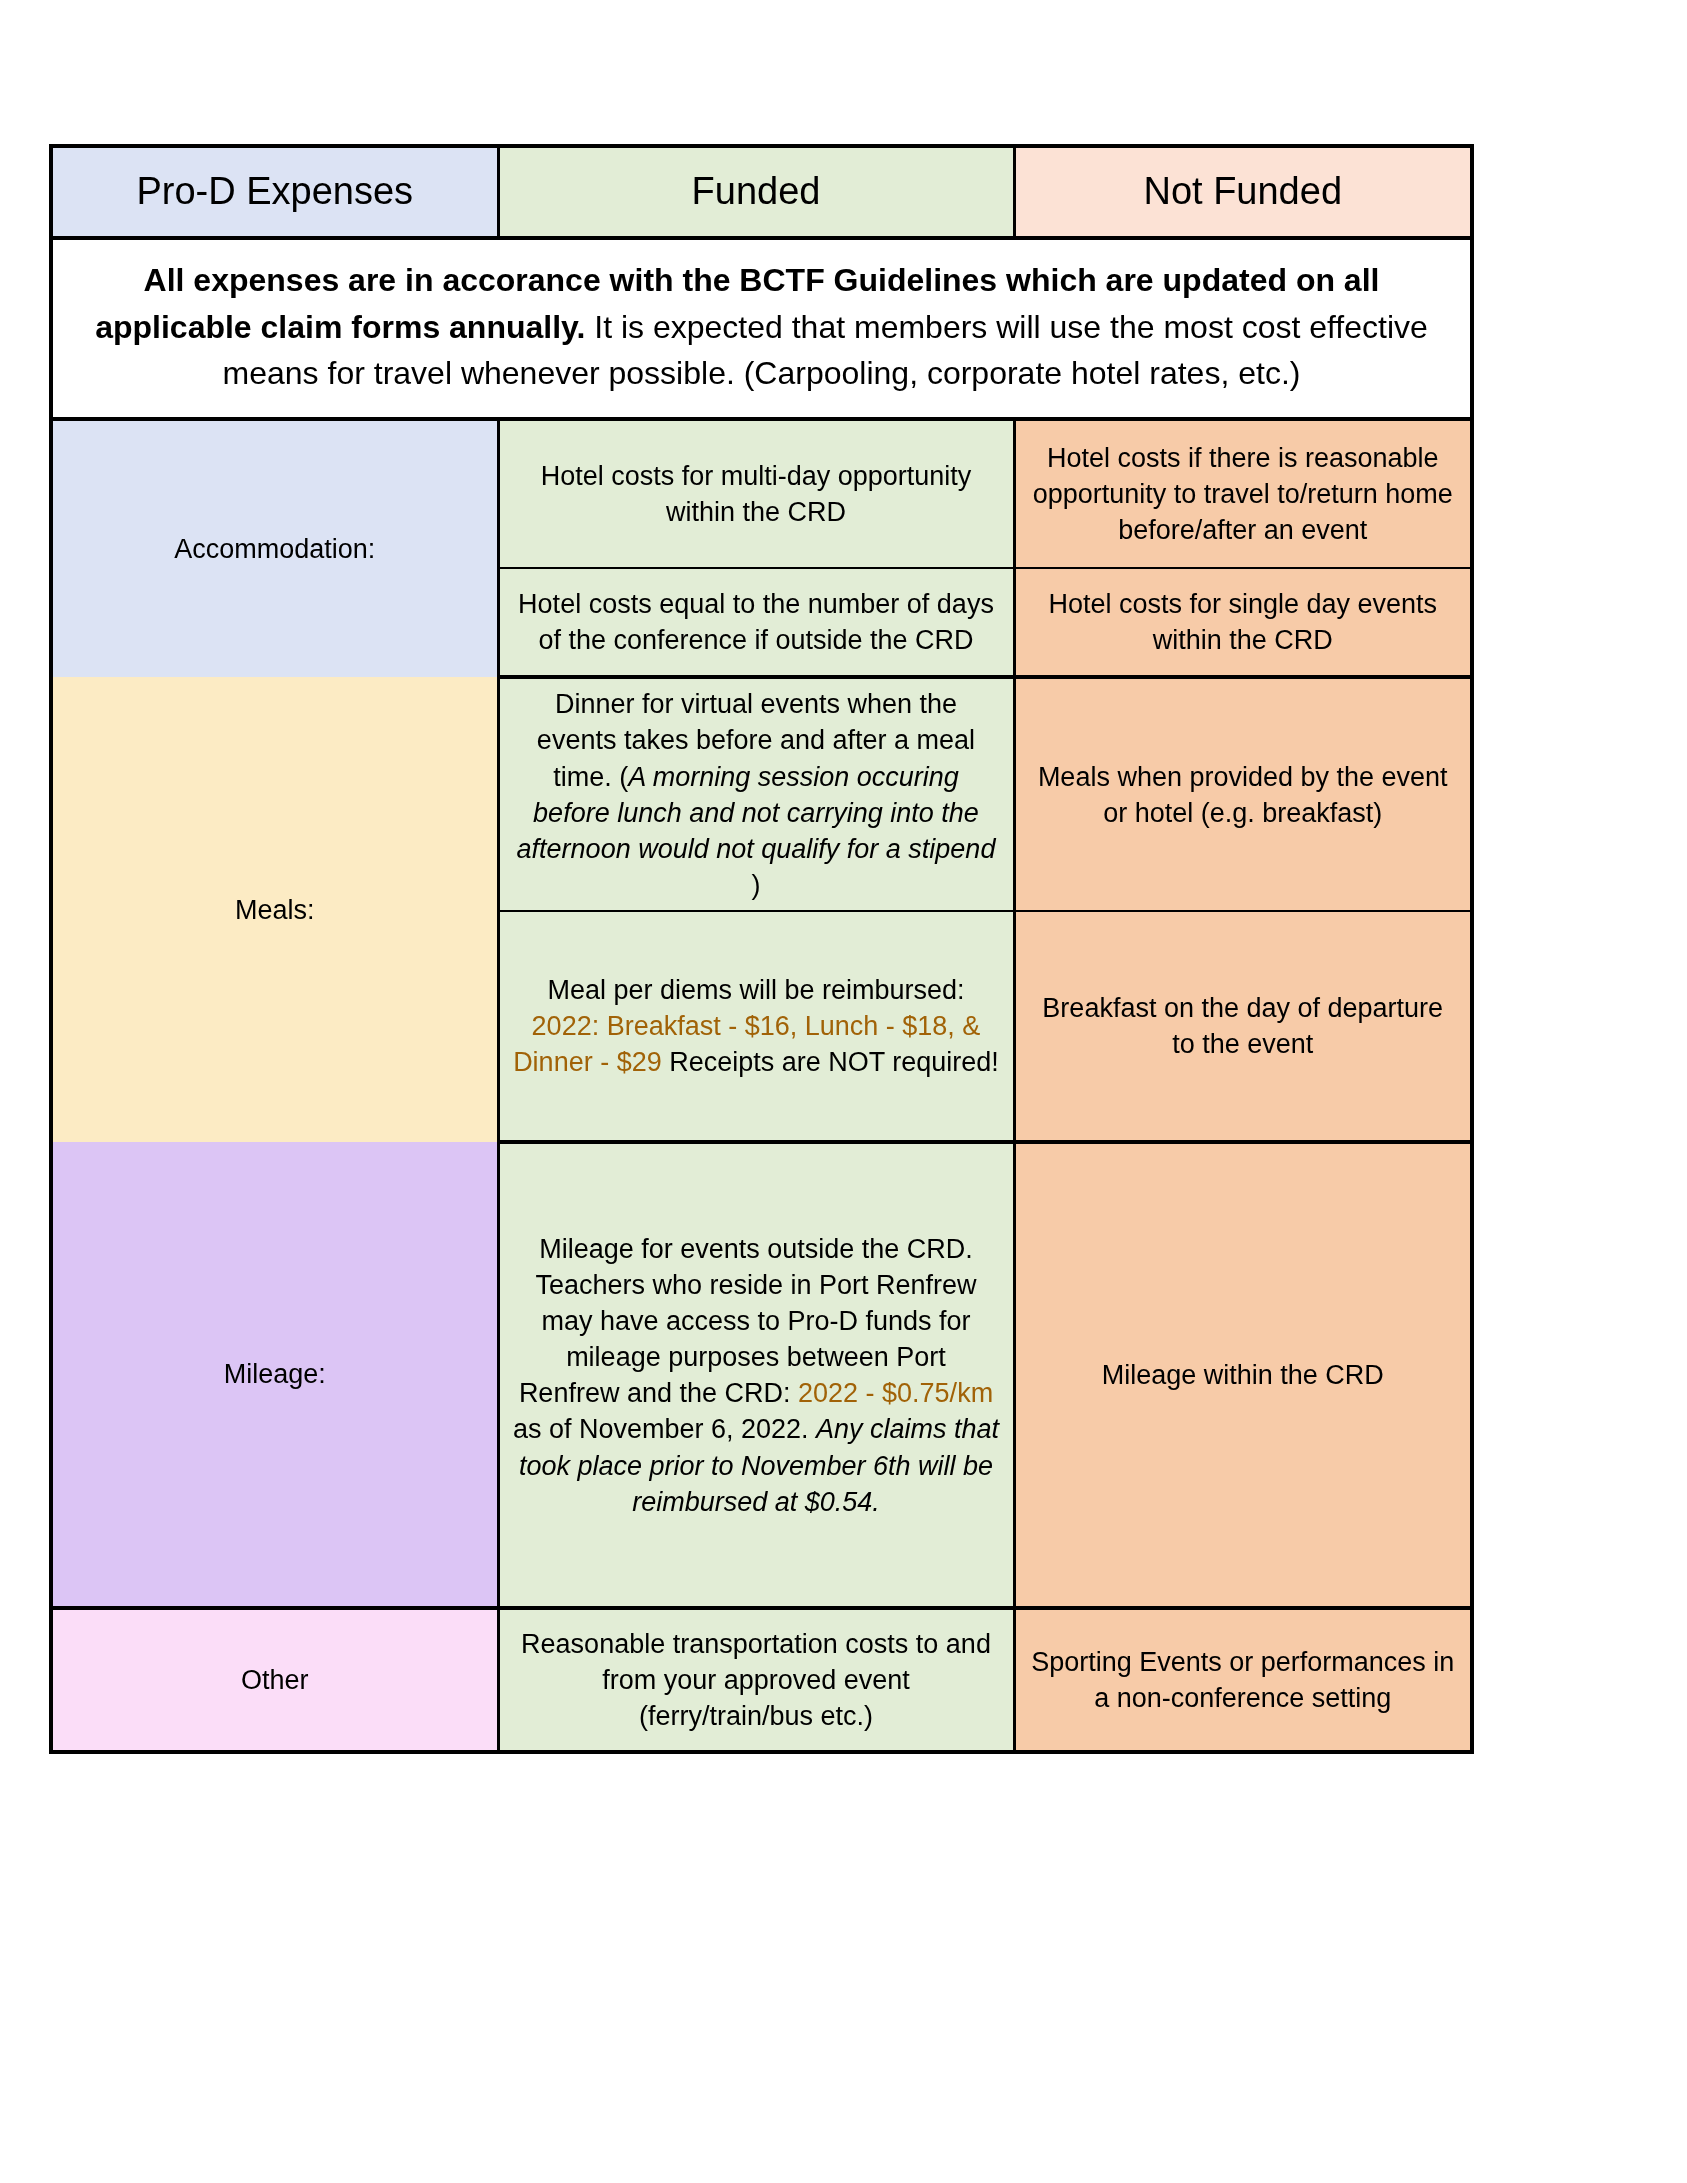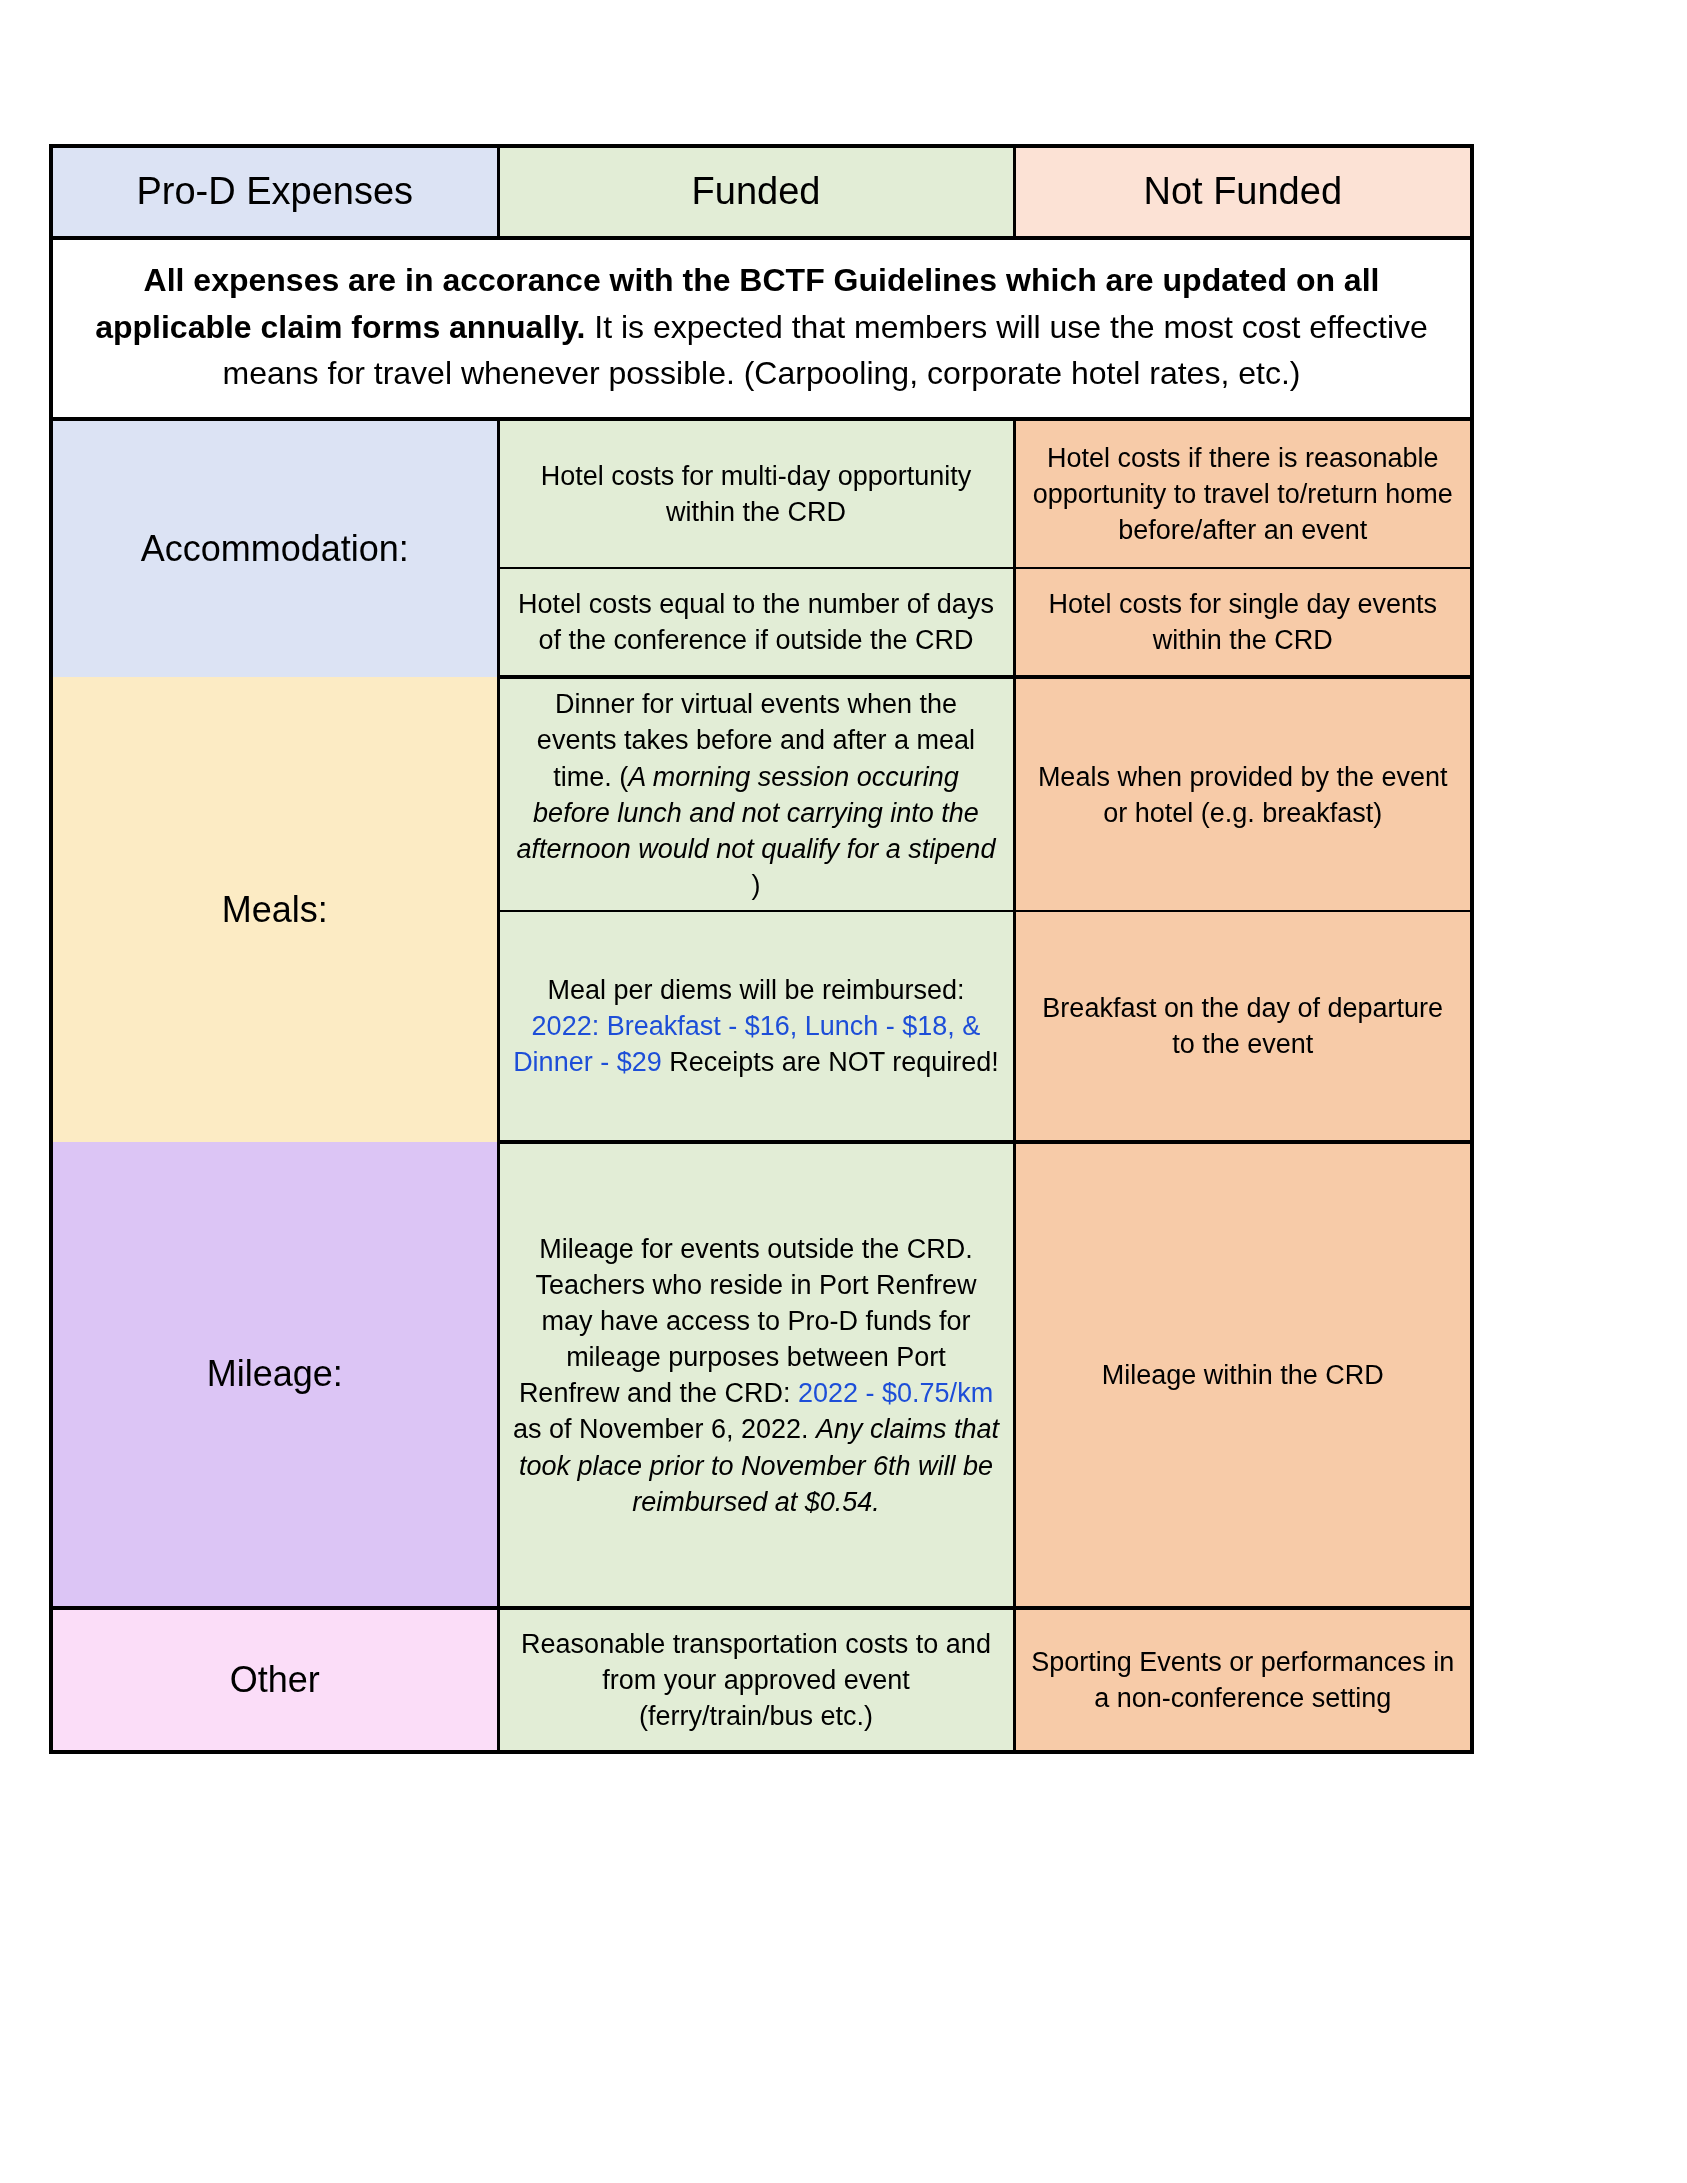--- a/index.html
+++ b/index.html
@@ -72,21 +72,21 @@
     line-height: 1.46;
     padding: 17px 22px 20px 22px;
     border-bottom: 4.5px solid #000000;
     text-align: center;
   }
   td.intro b { font-weight: bold; }
 
   
   td.cat {
     border-right: 3.5px solid #000000;
-    font-size: 36px;
+    font-size: 27px;
   }
   td.cat-accommodation { background: #DCE3F4; }
   td.cat-meals         { background: #FCEBC4; }
   td.cat-mileage       { background: #DCC5F5; }
   td.cat-other         { background: #FBDDF8; }
 
   
   td.funded {
     background: #E2EDD6;
     border-right: 3.5px solid #000000;
@@ -96,21 +96,21 @@
   }
 
   
   tr.sub-top td.funded,
   tr.sub-top td.notfunded { border-bottom: 2px solid #000000; }
 
   
   tr.cat-end > td { border-bottom: 4.5px solid #000000; }
 
   em.it { font-style: italic; }
-  span.red { color: #1d4ed8; }
+  span.red { color: #a16207; }
 </style>
 </head>
 <body>
 
 <div class="page">
   <div class="table-wrap">
     <table class="prod">
       <colgroup>
         <col class="c-cat">
           <col class="c-fund">

